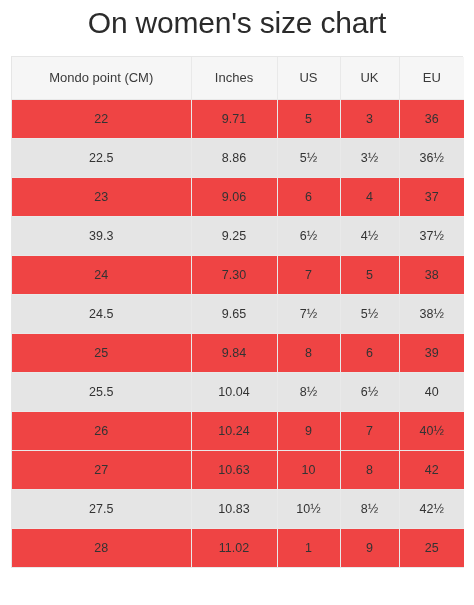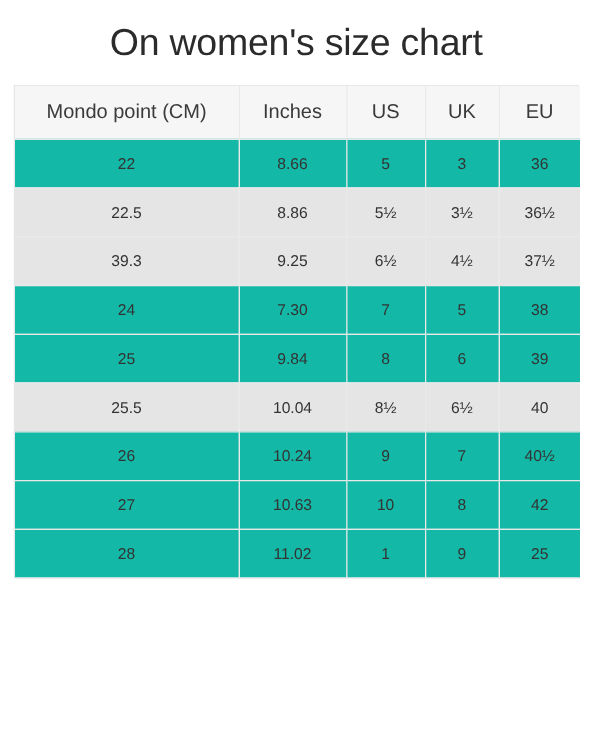--- a/index.html
+++ b/index.html
@@ -19,21 +19,21 @@
     position: relative;
     box-sizing: border-box;
   }
   .page-title {
     text-align: center;
     font-size: 30px;
     font-weight: 400;
     color: #2b2b2b;
     line-height: 1;
     margin: 0;
-    padding-top: 20px;
+    padding-top: 8px;
     letter-spacing: -0.2px;
   }
   .table-wrap {
     margin: 0 11px;
     margin-top: 18px;
     border: 1px solid #e6e6e6;
     border-bottom: none;
     box-sizing: border-box;
   }
   table.size-chart {
@@ -62,24 +62,24 @@
     white-space: nowrap;
   }
   table.size-chart th:last-child,
   table.size-chart td:last-child {
     border-right: none;
   }
   table.size-chart thead th {
     background: #f6f6f6;
     height: 42px;
     color: #3a3a3a;
-    font-size: 16px;
+    font-size: 13px;
   }
   table.size-chart tbody tr.odd td {
-    background: #14b8a6;
+    background: #ef4444;
   }
   table.size-chart tbody tr.even td {
     background: #e5e5e5;
   }
 </style>
 </head>
 <body>
 
 <div class="page">
 
@@ -99,45 +99,59 @@
             <th>Mondo point (CM)</th>
             <th>Inches</th>
             <th>US</th>
             <th>UK</th>
             <th>EU</th>
           </tr>
       </thead>
       <tbody id="table-body">
           <tr class="odd">
             <td>22</td>
-            <td>8.66</td>
+            <td>9.71</td>
             <td>5</td>
             <td>3</td>
             <td>36</td>
           </tr>
           <tr class="even">
             <td>22.5</td>
             <td>8.86</td>
             <td>5½</td>
             <td>3½</td>
             <td>36½</td>
+          </tr>
+          <tr class="odd">
+            <td>23</td>
+            <td>9.06</td>
+            <td>6</td>
+            <td>4</td>
+            <td>37</td>
           </tr>
           <tr class="even">
             <td>39.3</td>
             <td>9.25</td>
             <td>6½</td>
             <td>4½</td>
             <td>37½</td>
           </tr>
           <tr class="odd">
             <td>24</td>
             <td>7.30</td>
             <td>7</td>
             <td>5</td>
             <td>38</td>
+          </tr>
+          <tr class="even">
+            <td>24.5</td>
+            <td>9.65</td>
+            <td>7½</td>
+            <td>5½</td>
+            <td>38½</td>
           </tr>
           <tr class="odd">
             <td>25</td>
             <td>9.84</td>
             <td>8</td>
             <td>6</td>
             <td>39</td>
           </tr>
           <tr class="even">
             <td>25.5</td>
@@ -153,20 +167,27 @@
             <td>7</td>
             <td>40½</td>
           </tr>
           <tr class="odd">
             <td>27</td>
             <td>10.63</td>
             <td>10</td>
             <td>8</td>
             <td>42</td>
           </tr>
+          <tr class="even">
+            <td>27.5</td>
+            <td>10.83</td>
+            <td>10½</td>
+            <td>8½</td>
+            <td>42½</td>
+          </tr>
           <tr class="odd">
             <td>28</td>
             <td>11.02</td>
             <td>1</td>
             <td>9</td>
             <td>25</td>
           </tr>
         </tbody>
     </table>
   </div>

